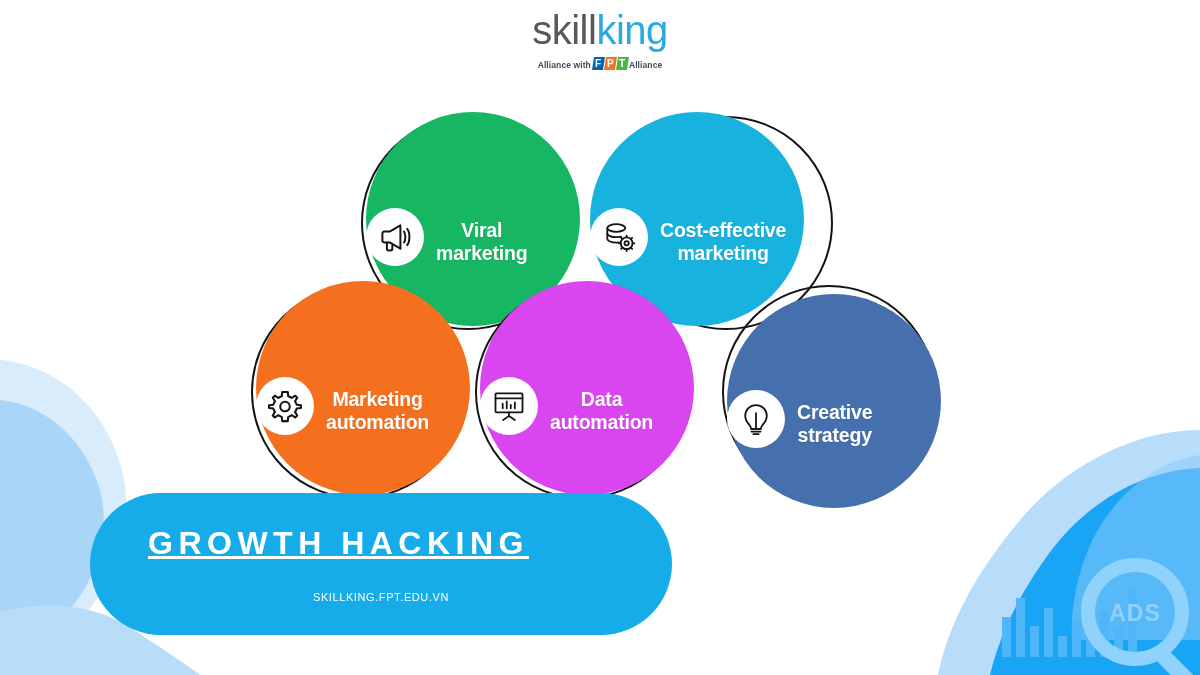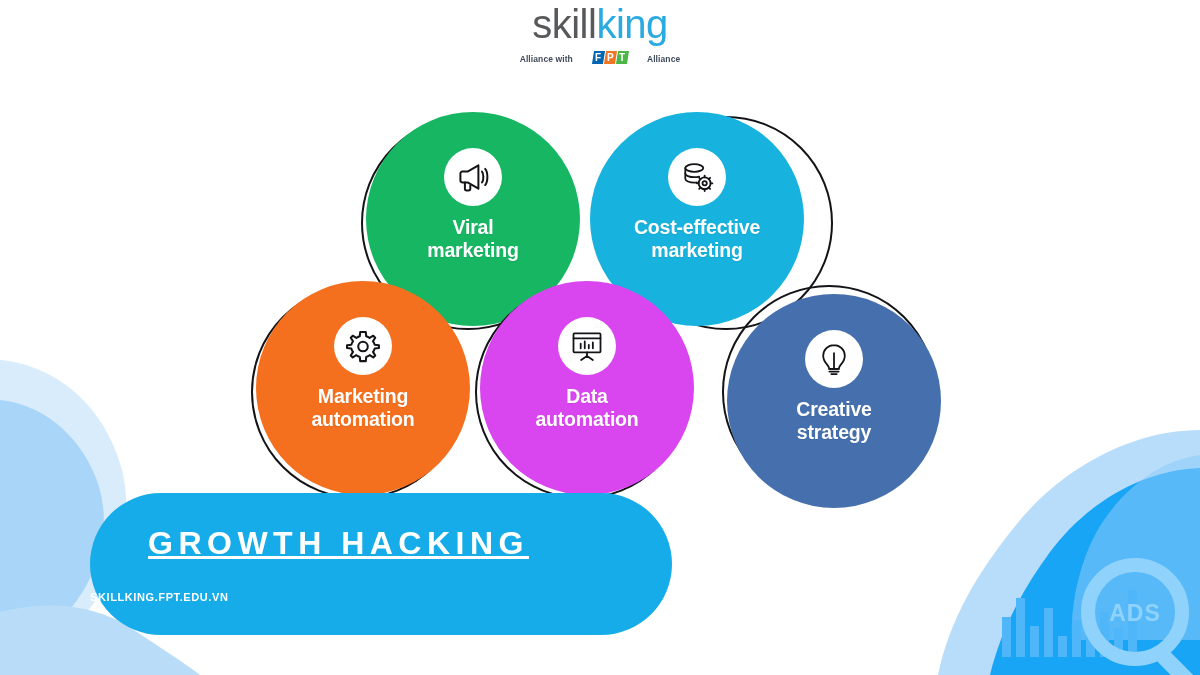--- a/index.html
+++ b/index.html
@@ -21,52 +21,53 @@
     position: absolute;
     inset: 0;
     pointer-events: none;
   }
 
   
   .logo-wrap {
     position: absolute;
     left: 0;
     right: 0;
-    top: 4px;
+    top: 10px;
     text-align: center;
   }
   .logo-word {
     font-size: 40px;
     font-weight: 400;
     letter-spacing: -0.5px;
     line-height: 1;
   }
   .logo-skill { color: #58595b; }
   .logo-king  { color: #29abe2; }
   .logo-tag {
     margin-top: 7px;
     font-size: 8.5px;
     font-weight: bold;
     color: #3f4a5a;
     letter-spacing: 0.1px;
     display: flex;
     align-items: center;
     justify-content: center;
-    gap: 18px;
+    gap: 0;
   }
   .fpt-mark { display: inline-block; vertical-align: middle; }
 
   
   .circle {
     position: absolute;
     border-radius: 50%;
     display: flex;
-    flex-direction: column;
+    flex-direction: row;
     align-items: center;
     box-sizing: border-box;
+    gap: 12px;
   }
   .circle .ico {
     width: 58px;
     height: 58px;
     border-radius: 50%;
     background: #ffffff;
     display: flex;
     align-items: center;
     justify-content: center;
   }
@@ -107,24 +108,24 @@
     font-size: 32px;
     font-weight: bold;
     letter-spacing: 5.5px;
     text-decoration: underline;
   }
   .banner-url {
     position: absolute;
     left: 0;
     right: 0;
     top: 98px;
-    text-align: left;
+    text-align: center;
     color: #ffffff;
     font-size: 11px;
-    font-weight: bold;
+    font-weight: normal;
     letter-spacing: 0.6px;
   }
 
   
   .ads-text {
     fill: #8fd2fb;
     font-family: "Liberation Sans", sans-serif;
     font-size: 23px;
     font-weight: bold;
     letter-spacing: 1px;

